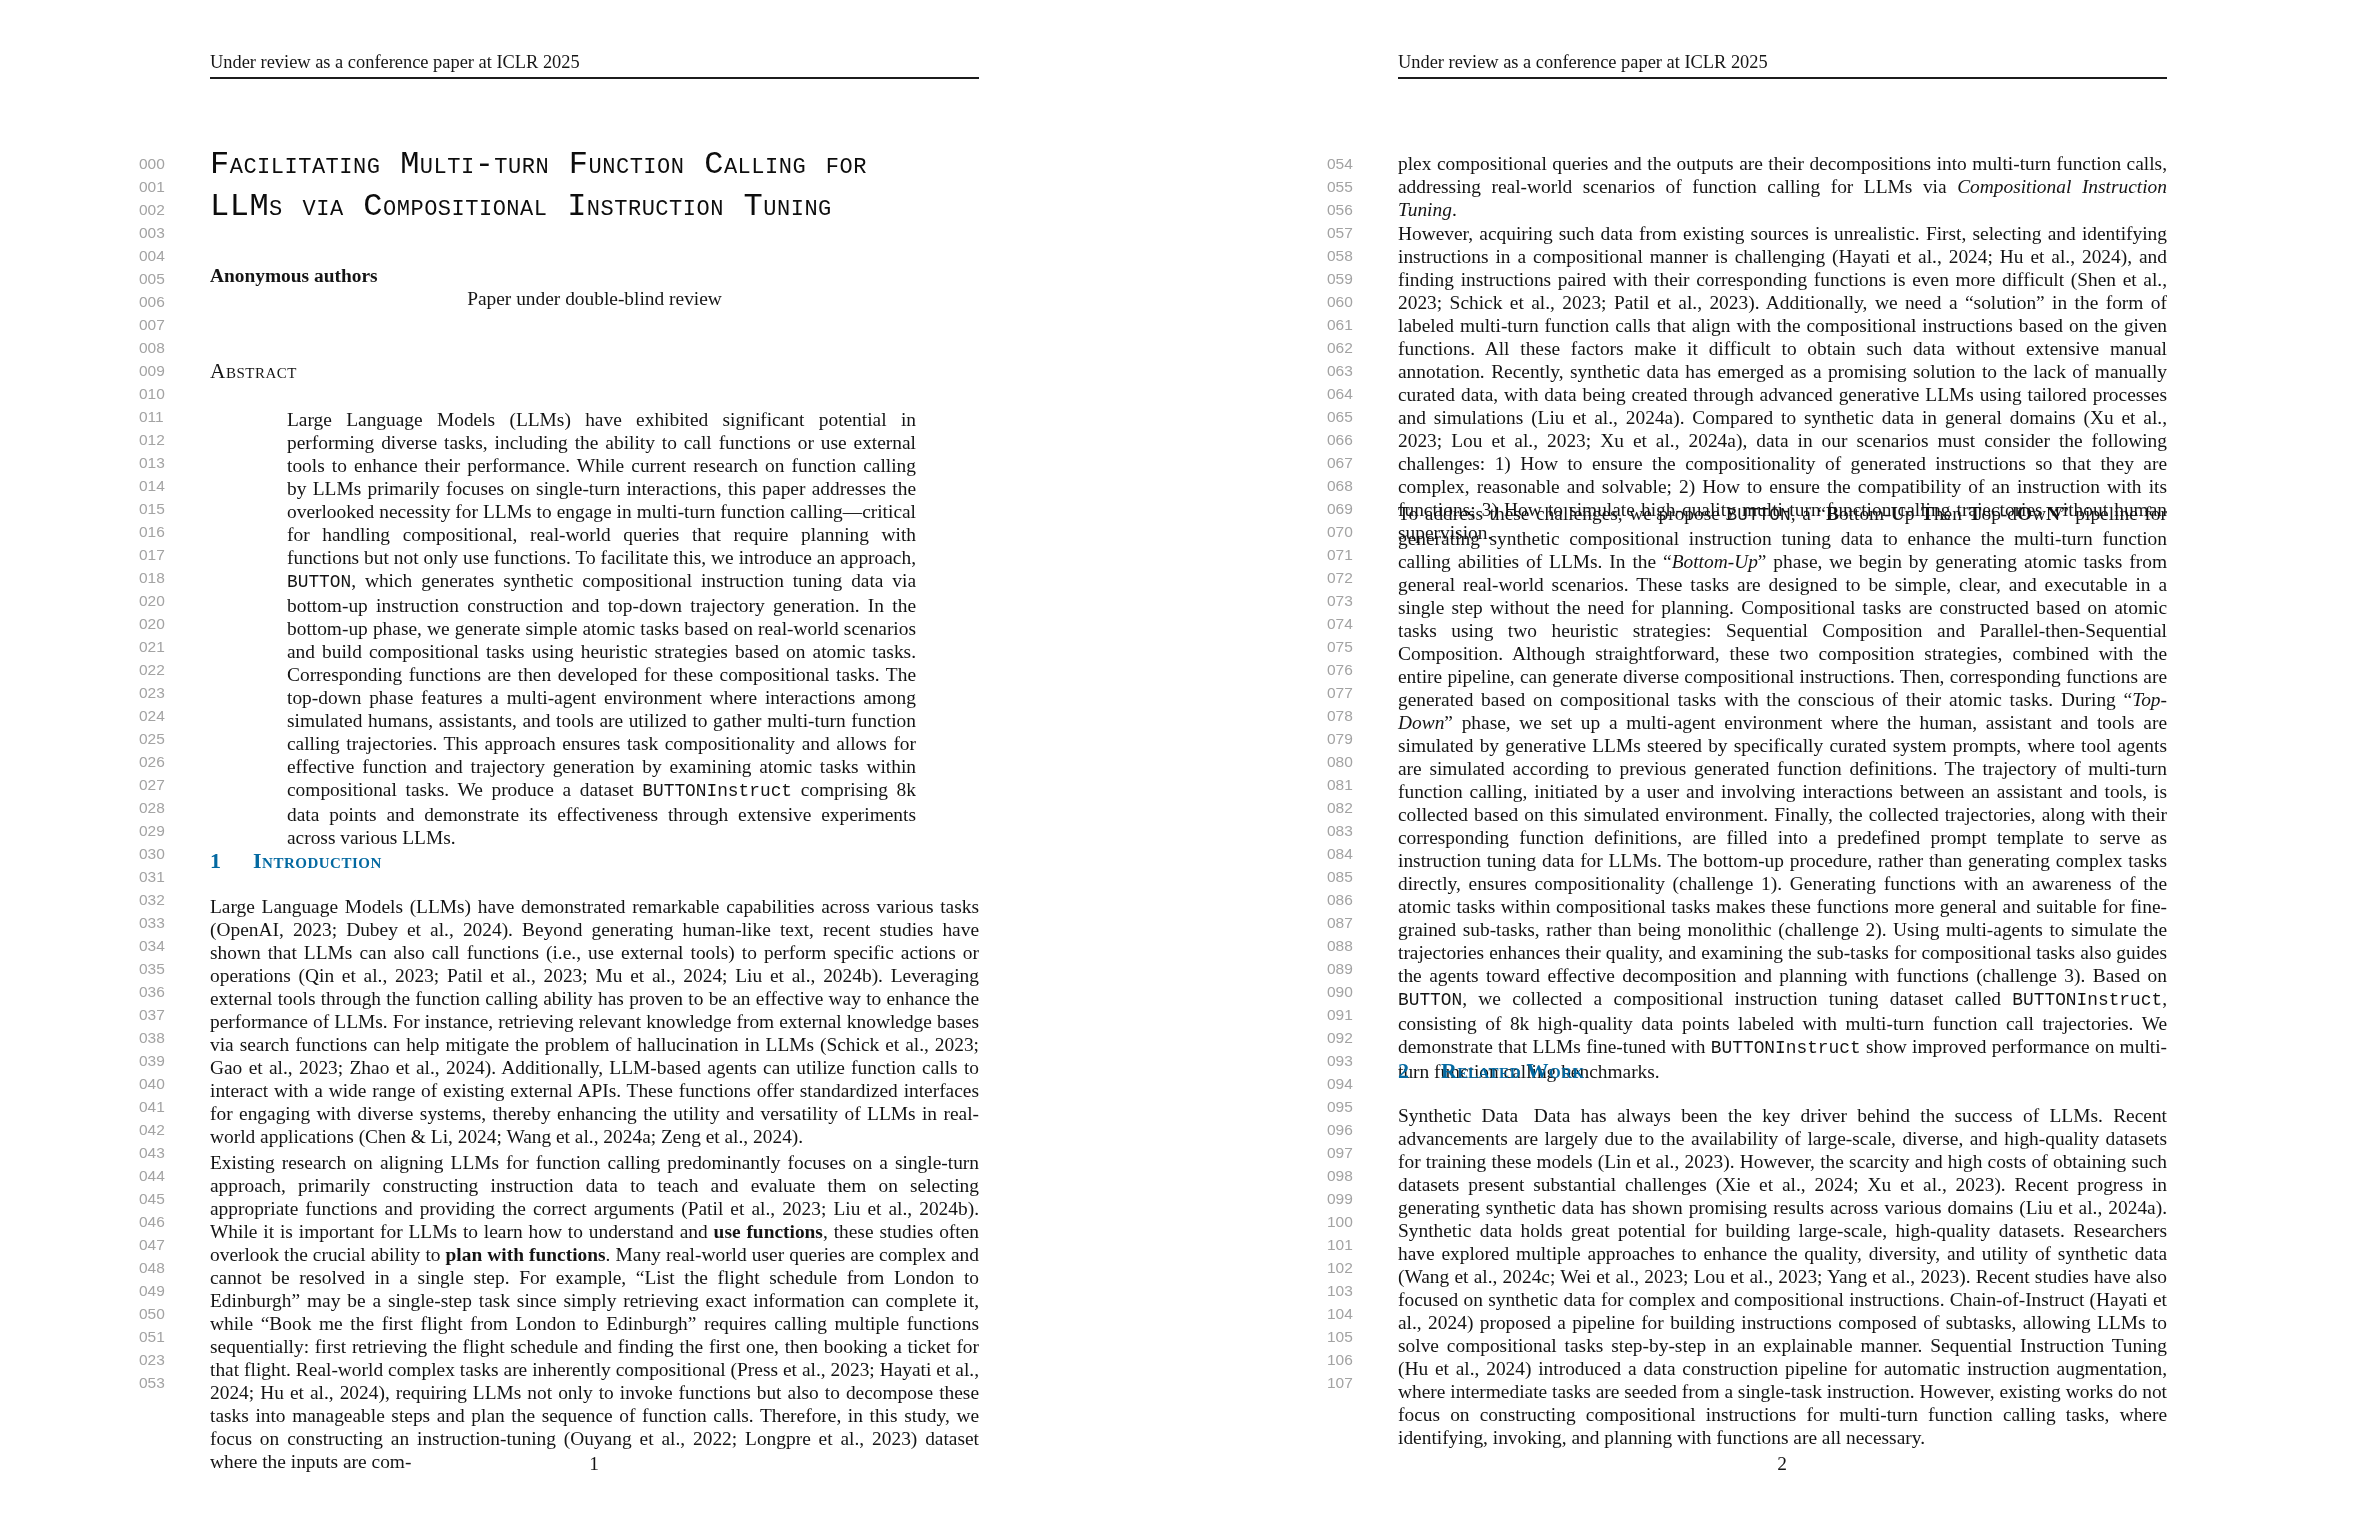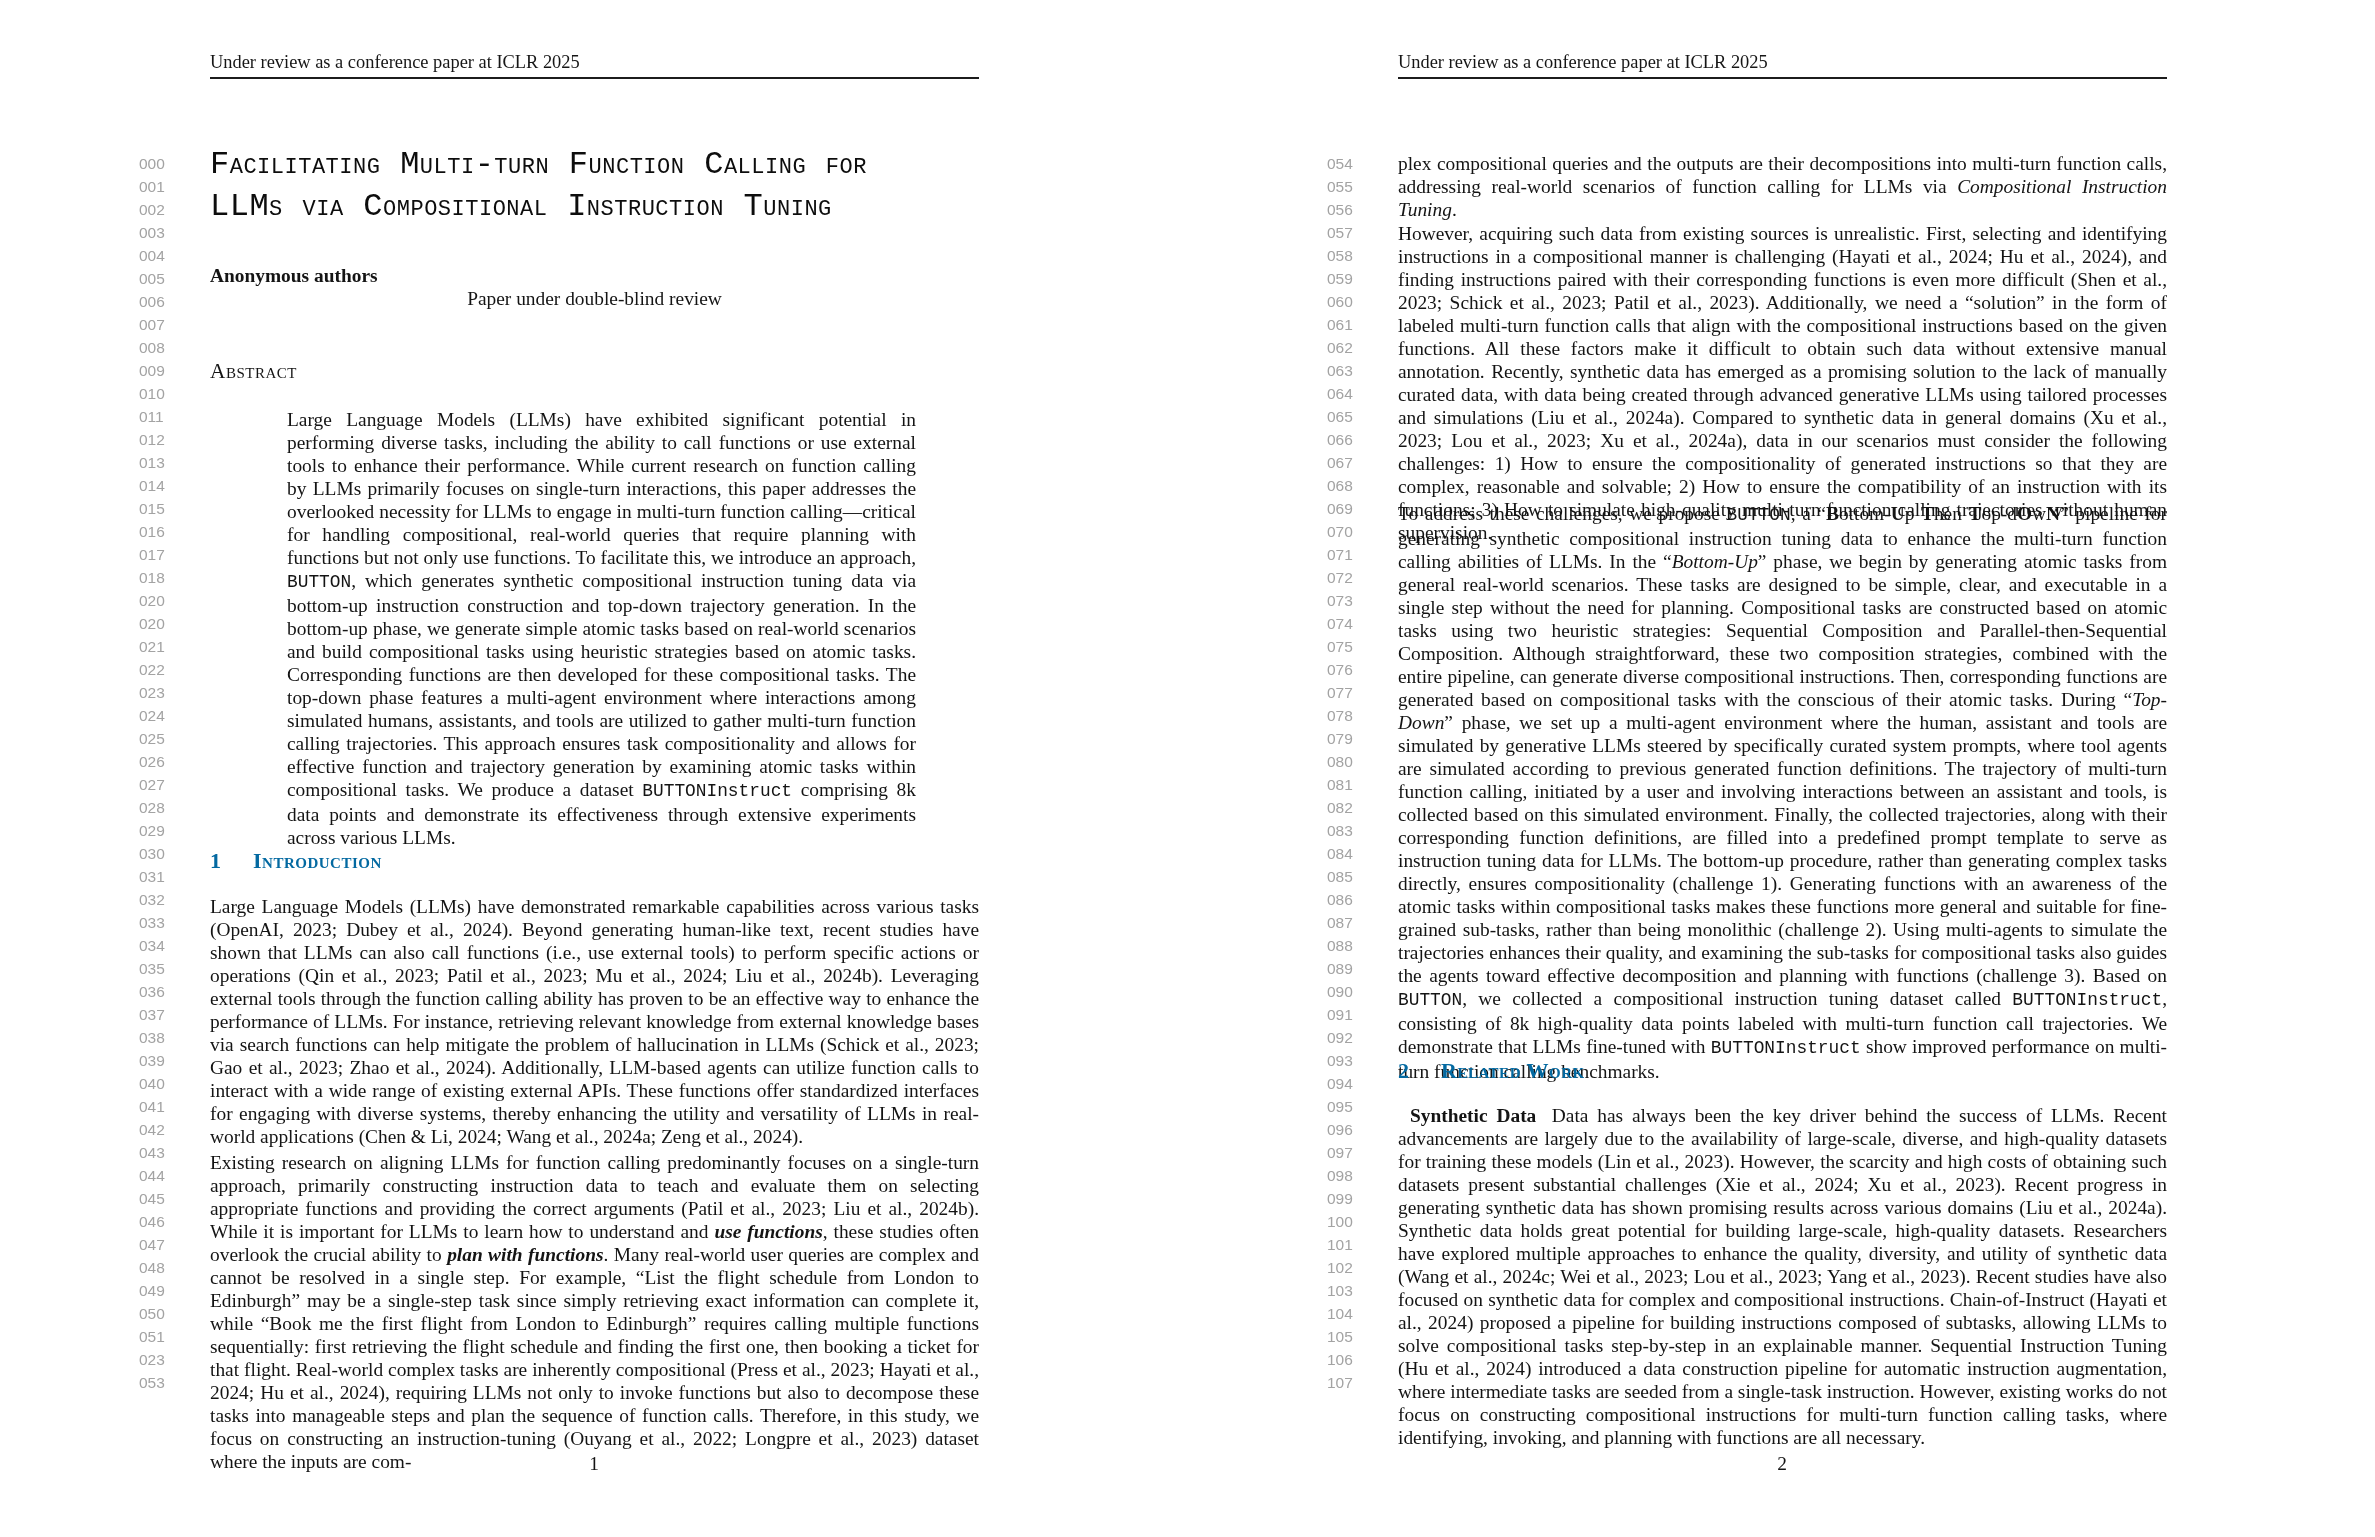--- a/index.html
+++ b/index.html
@@ -66,23 +66,23 @@
   .sec-title{font-variant:small-caps;letter-spacing:0.5px;}
 
   .pg-num{
     position:absolute;left:0;top:1452px;width:1188px;
     text-align:center;font-size:19.4px;line-height:23px;
   }
 
   
   .b{font-weight:bold;}
   .i{font-style:italic;}
-  .bi{font-weight:bold;font-style:italic;margin-top:6px;}
+  .bi{font-weight:bold;margin-top:6px;}
   .mono{font-family:"Liberation Mono","DejaVu Sans Mono",monospace;font-size:0.92em;}
-  .lead{font-weight:bold;margin-right:15.5px;margin-left:12px;}
+  .lead{font-weight:normal;margin-right:15.5px;}
 </style>
 </head>
 <body>
 
 <div class="page" id="page-1">
   <div class="pg-header">Under review as a conference paper at ICLR 2025</div>
   <div class="pg-rule"></div>
   <div class="linenos">
       <div>000</div>
       <div>001</div>

